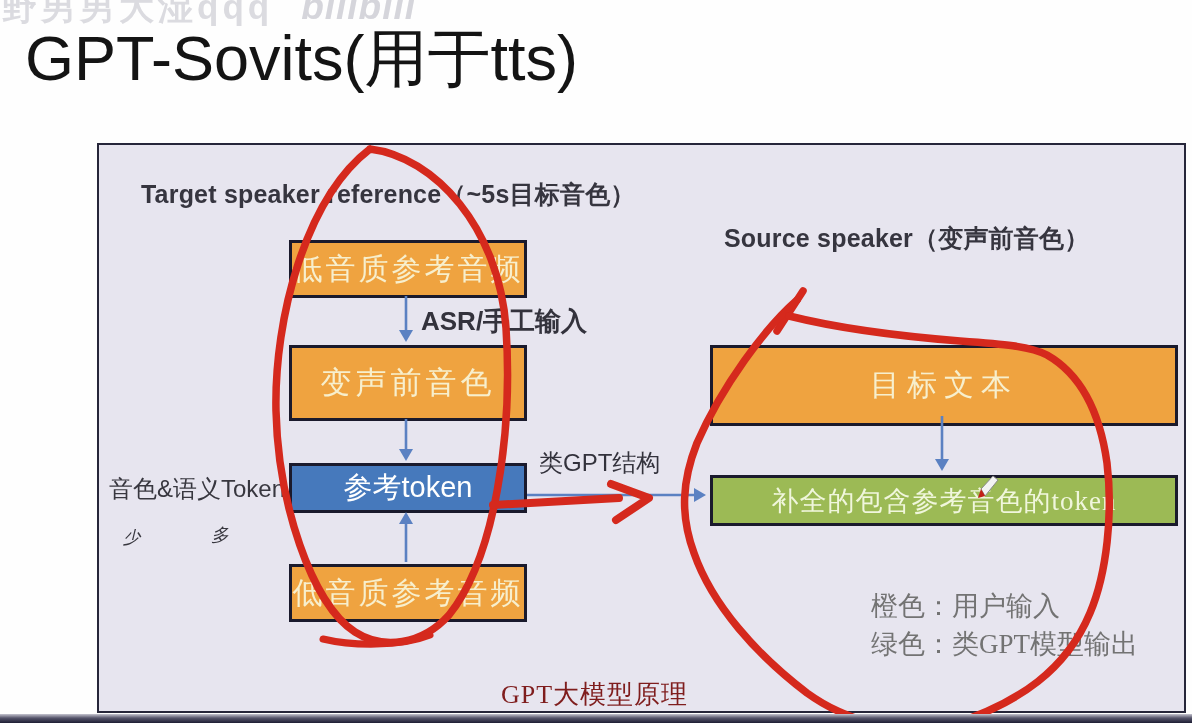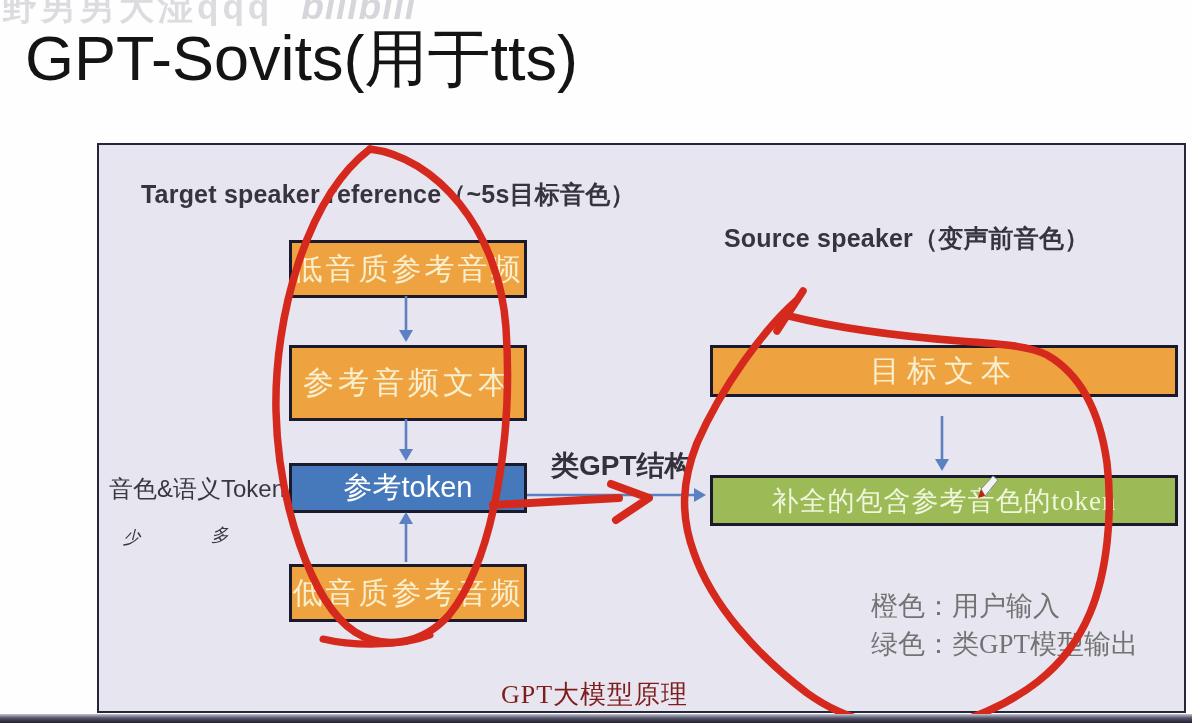--- a/index.html
+++ b/index.html
@@ -46,31 +46,31 @@
     white-space:nowrap;
     font-family:"Liberation Serif", serif;
   }
   .dbox.orange{background:var(--orange,#efa340);color:#f7efcd;}
   .dbox.blue{background:var(--blue,#4679bc);color:#ffffff;font-family:"Liberation Sans",sans-serif;}
   .dbox.green{background:var(--green,#9cba55);color:#f0f6dc;}
   .b-ref-audio-top{left:190px;top:95px;width:238px;height:58px;font-size:30px;letter-spacing:3px;}
   .b-ref-text{left:190px;top:200px;width:238px;height:76px;font-size:31px;letter-spacing:4px;}
   .b-ref-token{left:190px;top:318px;width:238px;height:50px;font-size:29px;font-weight:400;}
   .b-ref-audio-bottom{left:190px;top:419px;width:238px;height:58px;font-size:30px;letter-spacing:3px;}
-  .b-target-text{left:611px;top:200px;width:468px;height:52px;font-size:30px;letter-spacing:7px;}
+  .b-target-text{left:611px;top:200px;width:468px;height:81px;font-size:30px;letter-spacing:7px;}
   .b-output-token{left:611px;top:330px;width:468px;height:51px;font-size:27px;letter-spacing:1px;}
   .side-label{
     position:absolute;font-size:25px;font-weight:500;color:#38373f;white-space:nowrap;
   }
   .lbl-asr{left:322px;top:159px;font-weight:700;font-size:26px;color:#33323c;}
   .lbl-sem{left:14px;top:224px;}
   .lbl-token{left:10px;top:328px;font-size:24px;}
   .lbl-few{left:24px;top:381px;font-size:17px;font-style:italic;font-family:"Liberation Serif",serif;}
   .lbl-many{left:112px;top:378px;font-size:18px;font-style:italic;font-family:"Liberation Serif",serif;}
-  .lbl-struct{left:452px;top:302px;font-weight:700;font-size:28px;color:#33323c;}
+  .lbl-struct{left:440px;top:302px;font-weight:400;font-size:24px;color:#33323c;}
   .lbl-principle{left:402px;top:532px;font-size:26px;font-family:"Liberation Serif",serif;color:#7f1d1d;letter-spacing:1px;}
   .legend{position:absolute;left:772px;top:442px;font-size:27px;font-family:"Liberation Serif",serif;color:#737373;line-height:38px;white-space:nowrap;}
   .overlay{position:absolute;left:-2px;top:-2px;overflow:visible;pointer-events:none;}
   .blue-line{stroke:var(--arrow_blue,#5b81c2);stroke-width:2.6;fill:none;}
   .blue-head{fill:var(--arrow_blue,#5b81c2);stroke:none;}
   .red-pen{stroke:var(--red,#d5291d);fill:none;stroke-linecap:round;stroke-linejoin:round;}
   .bottom-strip{
     position:absolute;left:0;right:0;bottom:0;height:9px;
     background:linear-gradient(180deg,#c6c5d0 0%,#55546a 45%,#1d1d33 100%);
   }
@@ -84,21 +84,22 @@
 
 <div class="page-title">GPT-Sovits(用于tts)</div>
 
 <div class="panel">
   <div class="panel-inner">
 
     <div class="col-header hdr-left">Target speaker reference（~5s目标音色）</div>
     <div class="col-header hdr-right">Source speaker（变声前音色）</div>
 
     <div class="dbox orange b-ref-audio-top">低音质参考音频</div>
-    <div class="dbox orange b-ref-text">参考音频文本</div>
+    <div class="side-label lbl-asr">ASR/手工输入</div>
+    <div class="dbox orange b-ref-text">变声前音色</div>
     <div class="dbox blue b-ref-token">参考token</div>
     <div class="side-label lbl-token">音色&amp;语义Token</div>
     <div class="side-label lbl-few">少</div>
     <div class="side-label lbl-many">多</div>
     <div class="dbox orange b-ref-audio-bottom">低音质参考音频</div>
     <div class="side-label lbl-struct">类GPT结构</div>
     <div class="dbox orange b-target-text">目标文本</div>
     <div class="dbox green b-output-token">补全的包含参考音色的token</div>
 
     <div class="legend">

